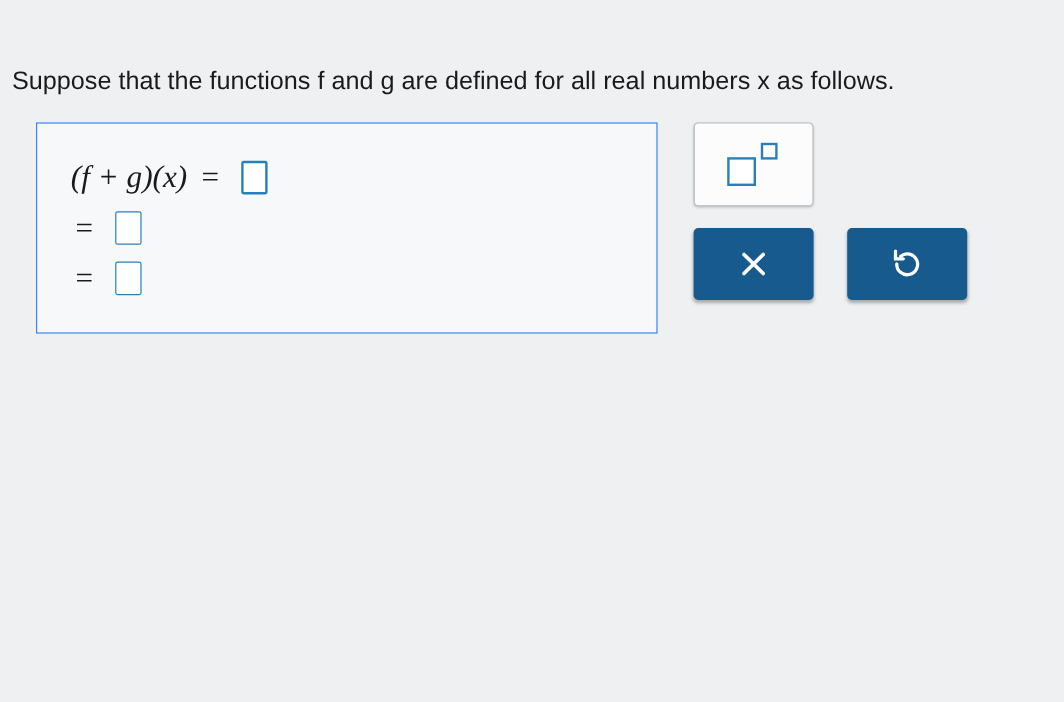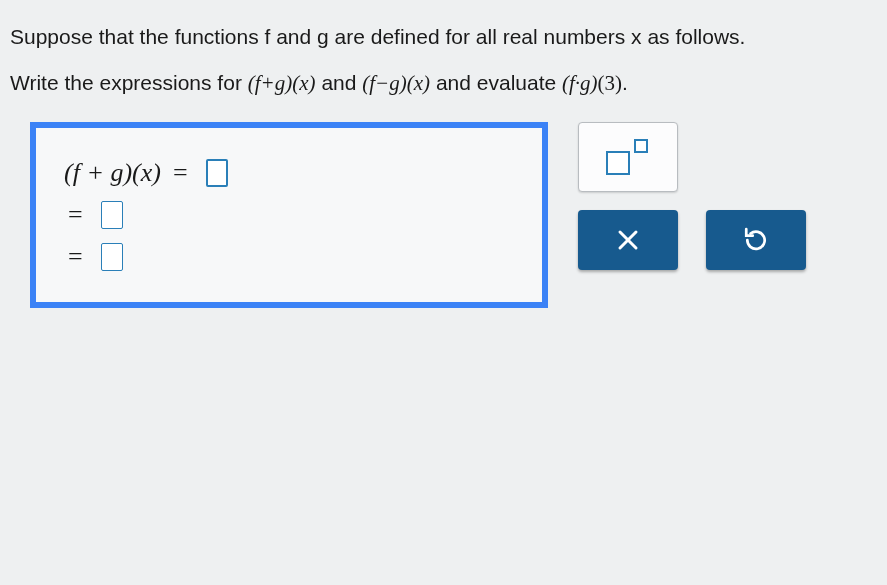--- a/index.html
+++ b/index.html
@@ -8,20 +8,21 @@
     padding: 0;
     width: 887px;
     height: 585px;
     background: #eef0f1;
     font-family: Arial, Helvetica, sans-serif;
     color: #1a1a1a;
     overflow: hidden;
   }
   .page {
     padding: 18px 10px 10px 10px;
+    margin-top: 31px;
   }
   .prompt-line {
     font-size: 21px;
     margin: 4px 0 16px 0;
     line-height: 1.4;
   }
   .defs {
     margin: 6px 0 20px 50px;
     font-size: 24px;
     font-style: italic;
@@ -35,21 +36,21 @@
     font-size: 21px;
     margin: 8px 0 26px 0;
   }
   .lower {
     display: flex;
     align-items: flex-start;
     gap: 30px;
     margin-left: 20px;
   }
   .answer-box {
-    border: 6px solid #3b82f6;
+    border: 1px solid #3b82f6;
     background: #f7f8f9;
     padding: 18px 28px 18px 28px;
     width: 520px;
   }
   .ans-row {
     font-family: "Times New Roman", serif;
     font-size: 26px;
     font-style: italic;
     margin: 12px 0;
     display: flex;
@@ -128,28 +129,20 @@
 
 <div class="page">
 
   <div class="prompt-line">
     <span>Suppose that the functions f and g are defined for all real numbers x as follows.</span>
   </div>
 
   <div class="defs">
   </div>
 
-  <div class="instr">
-    <span>Write the expressions for </span>
-    <span class="mi">(f+g)(x)</span>
-    <span> and </span>
-    <span class="mi">(f−g)(x)</span>
-    <span> and evaluate </span>
-    <span class="mi">(f·g)</span><span class="mn">(3)</span><span>.</span>
-  </div>
 
   <div class="lower">
     <div class="answer-box">
 
       <div class="ans-row">
         <span>(<span class="mi">f</span> + <span class="mi">g</span>)(<span class="mi">x</span>)</span>
         <span class="eq">=</span>
         <span class="blank active"></span>
       </div>
 

